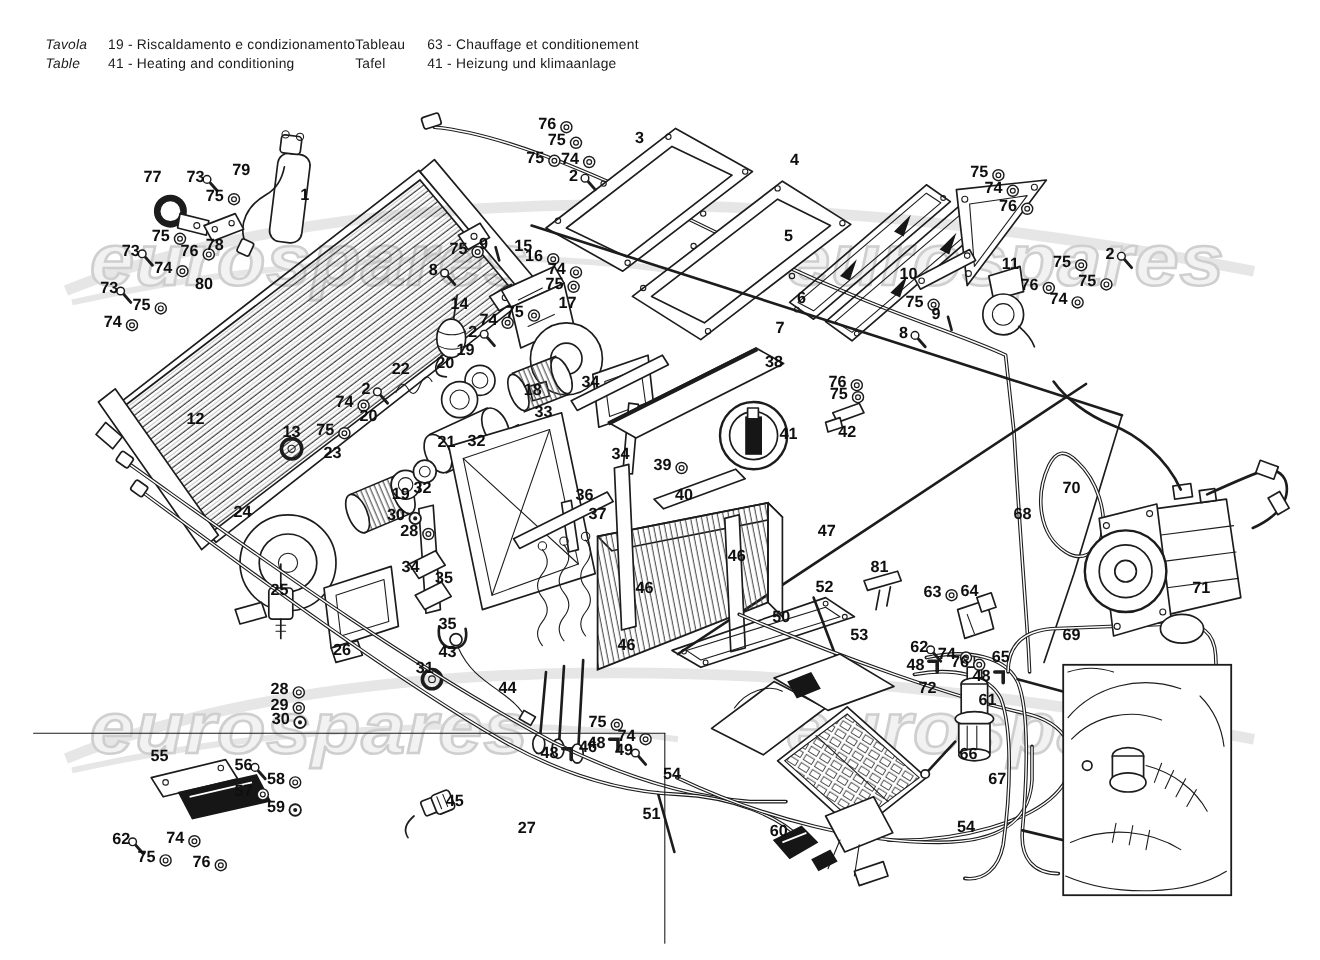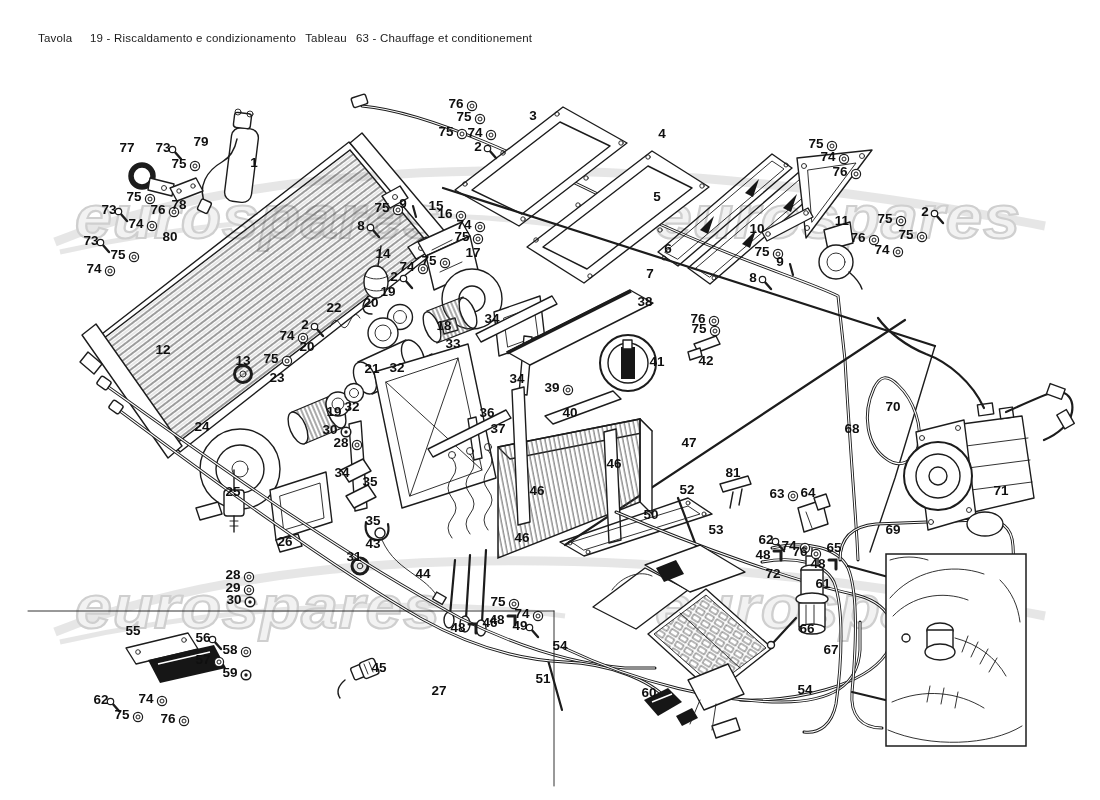--- a/index.html
+++ b/index.html
@@ -1,22 +1,22 @@
 <!DOCTYPE html>
 <html><head>
 <meta charset="utf-8">
 <style>
   html,body{margin:0;padding:0;background:#fff;}
   .page{position:relative;width:1100px;height:800px;background:#ffffff;overflow:hidden;
         font-family:"Liberation Sans",sans-serif;}
   .plate-header{position:absolute;left:38px;top:30px;font-size:11.5px;line-height:16px;
         color:#1b1b1b;letter-spacing:.2px;white-space:nowrap;}
-  .plate-header .c0{display:inline-block;width:52px;}
+  .plate-header .c0{display:inline-block;width:52px;font-style:italic;}
   .plate-header .c1{display:inline-block;width:206px;}
-  .plate-header .c2{display:inline-block;width:60px;text-align:center;}
+  .plate-header .c2{display:inline-block;width:60px;}
   .wm{position:absolute;width:420px;height:90px;text-align:center;
       font-style:italic;font-weight:700;font-size:66px;letter-spacing:1px;
       color:#f2f2f2;-webkit-text-stroke:2.3px #cfcfcf;transform:scaleY(.92);
       user-select:none;pointer-events:none;}
   svg{position:absolute;left:0;top:0;}
   .ln{fill:none;stroke:#1c1c1c;stroke-width:1.4;stroke-linecap:round;stroke-linejoin:round;}
   .lnw{fill:#fff;stroke:#1c1c1c;stroke-width:1.4;stroke-linejoin:round;}
   .thin{stroke-width:.9;}
   .bold{stroke-width:2.2;}
   .dk{fill:#161616;stroke:none;}
@@ -25,20 +25,23 @@
       fill:#0f0f0f;stroke:none;}
 </style>
 </head>
 <body>
 
 <div class="page">
 
   <div class="plate-header">
     <div>
       <span class="c0">Tavola</span><span class="c1">19 - Riscaldamento e condizionamento</span><span class="c2">Tableau</span><span>63 - Chauffage et conditionement</span>
+    </div>
+    <div>
+      <span class="c0">Table</span><span class="c1">41 - Heating and conditioning</span><span class="c2">Tafel</span><span>41 - Heizung und klimaanlage</span>
     </div>
   </div>
 
   <svg width="1100" height="800" viewBox="0 0 1100 800">
     <path class="sw" d="M 55,242 C 280,152 640,148 1045,226"></path>
     <path class="sw" style="stroke-width:5" d="M 60,252 C 230,214 420,206 565,226"></path>
     <path class="sw" d="M 55,632 C 280,542 640,538 1045,616"></path>
     <path class="sw" style="stroke-width:5" d="M 60,642 C 230,604 420,596 565,616"></path>
   </svg>
 

